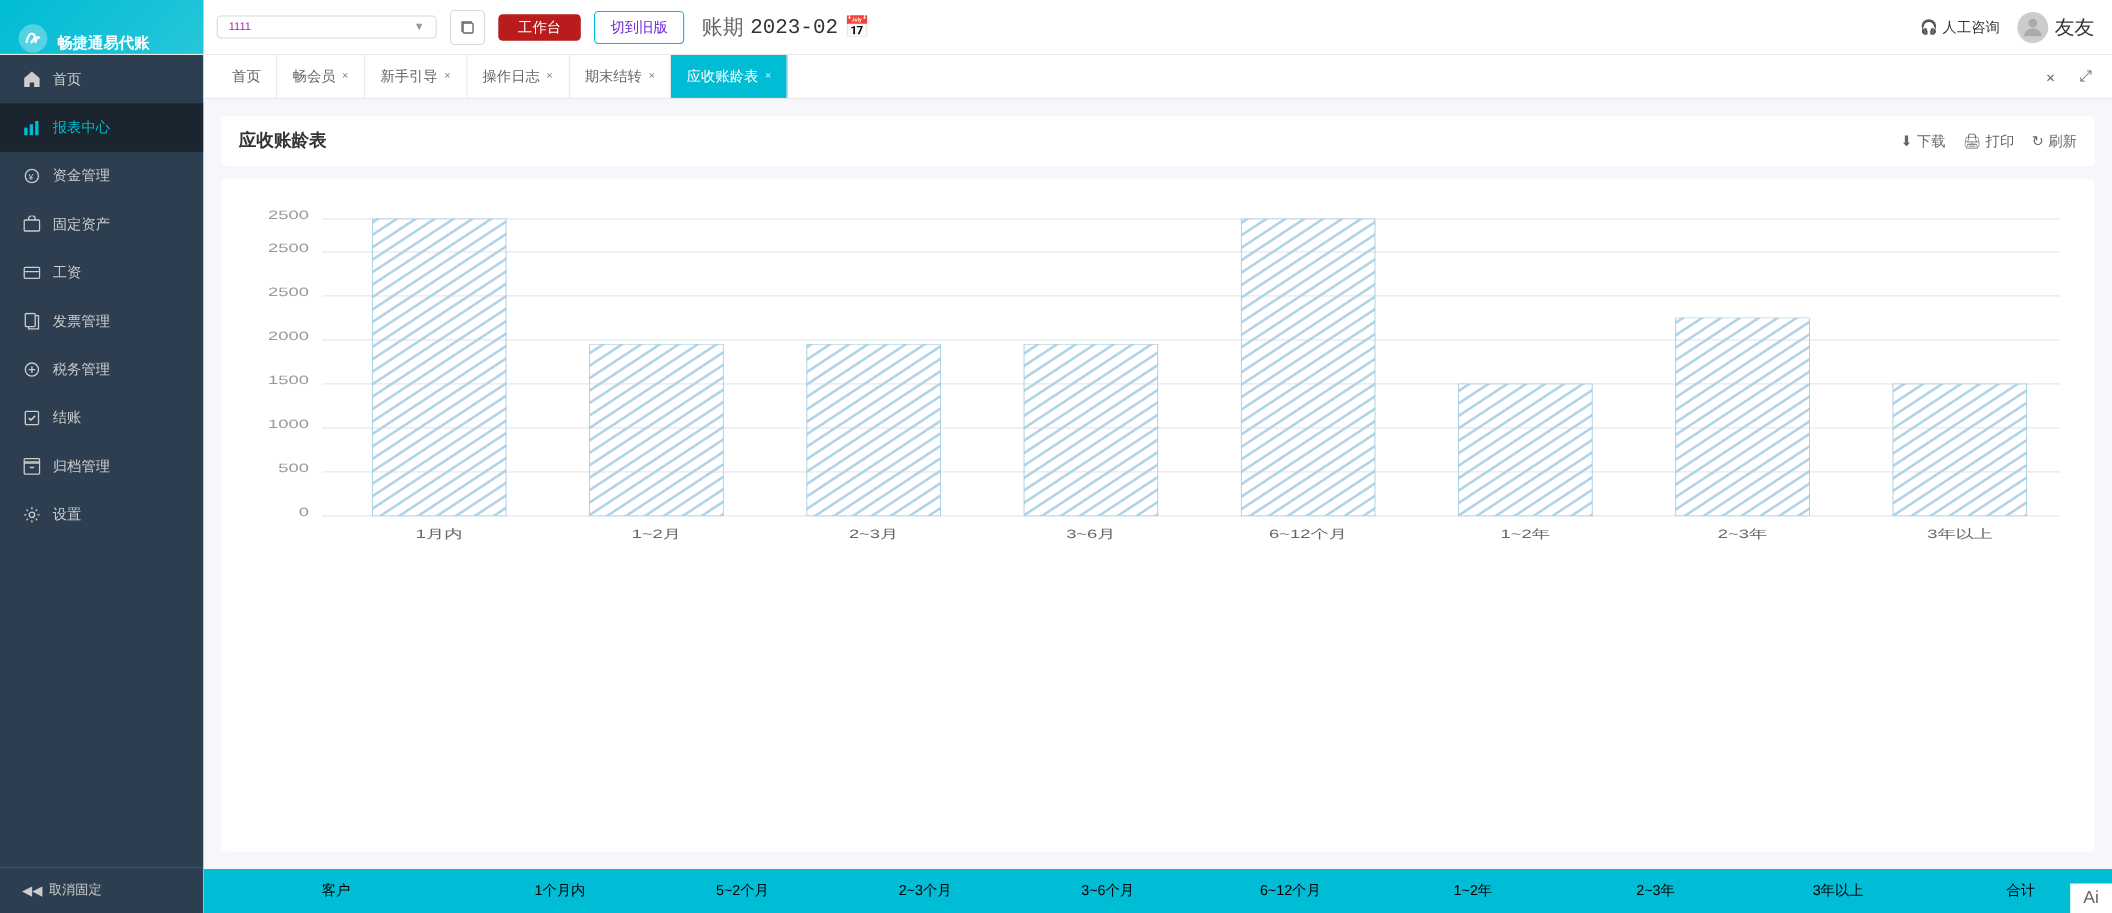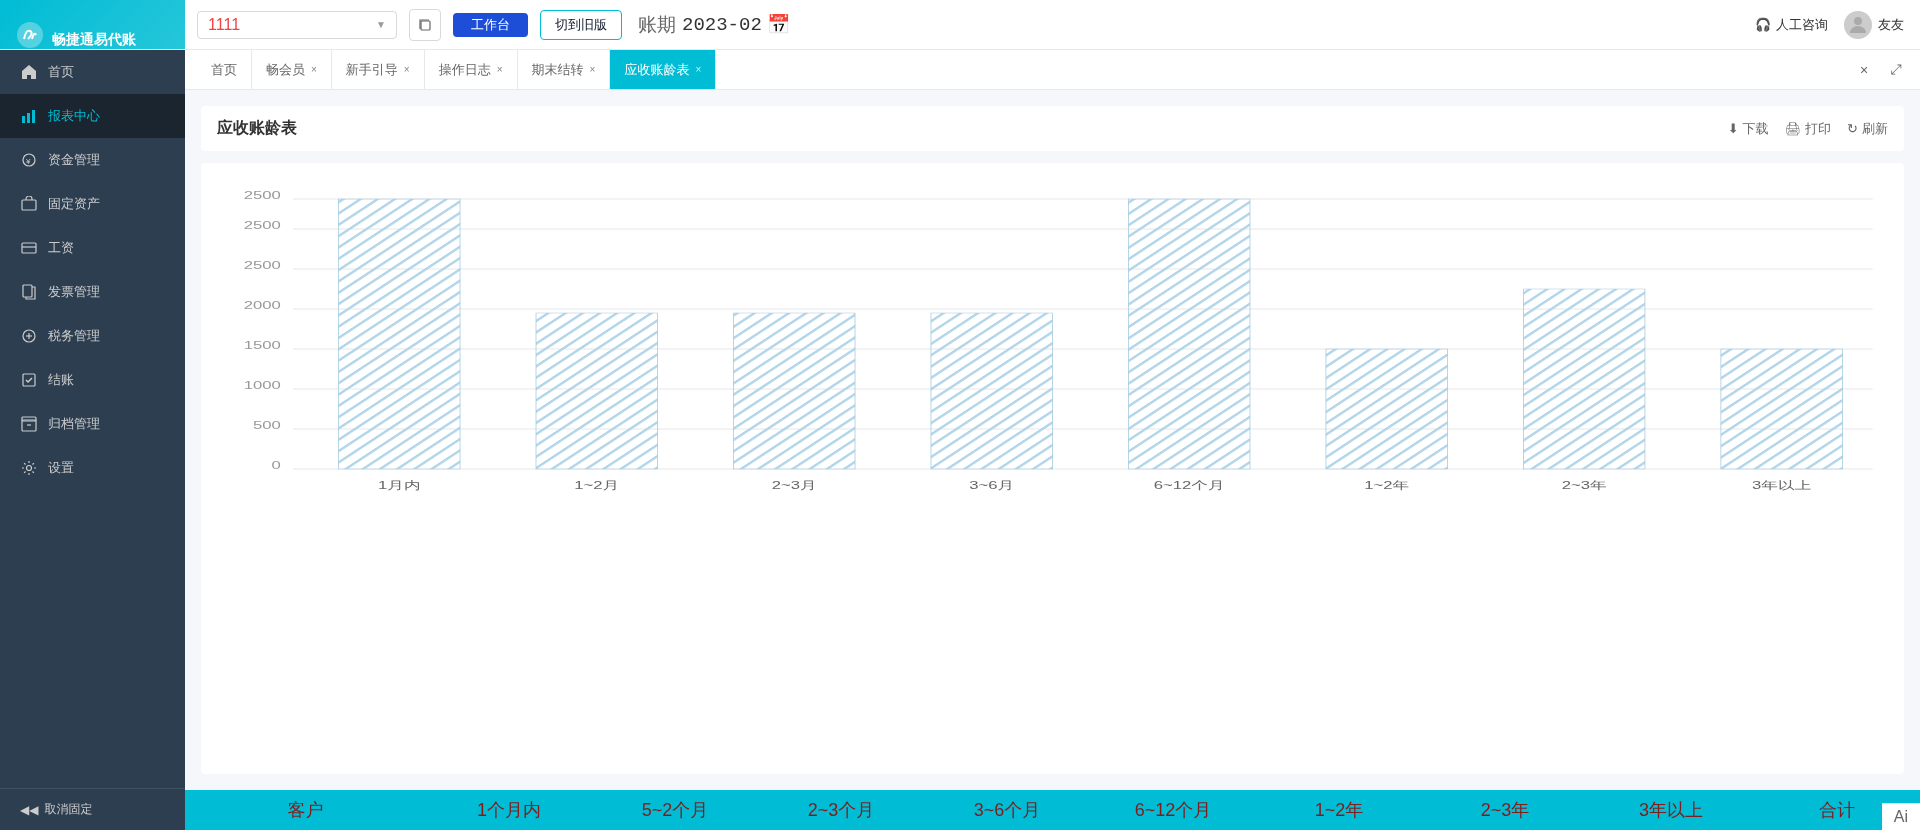--- a/index.html
+++ b/index.html
@@ -10,34 +10,34 @@
       display: flex; align-items: center; height: 50px; background: #fff; border-bottom: 1px solid #e8e8e8; padding: 0 16px; gap: 12px; flex-shrink: 0;
     }
     .logo-area {
       width: 185px; display: flex; align-items: flex-end; gap: 8px; background: linear-gradient(135deg, #00bcd4, #26c6da); margin: -0px -16px; padding: 0 16px; height: 100%; flex-shrink: 0;
     }
     .logo-icon { width: 28px; height: 28px; }
     .logo-text { color: #fff; font-size: 14px; font-weight: bold; }
     .company-selector {
       display: flex; align-items: center; gap: 6px; border: 1px solid #d9d9d9; border-radius: 4px; padding: 4px 10px; cursor: pointer; min-width: 200px; background: #fff;
     }
-    .company-name { flex: 1; font-size: 16px; color: #ef4444; }
+    .company-name { flex: 1; font-size: 10px; color: #a21caf; }
     .chevron-down { color: #999; font-size: 10px; }
     .copy-btn { width: 32px; height: 32px; border: 1px solid #d9d9d9; border-radius: 4px; background: #fff; cursor: pointer; display: flex; align-items: center; justify-content: center; color: #666; }
-    .workbench-btn { background: #1d4ed8; color: #fff; border: none; border-radius: 4px; padding: 3px 18px; font-size: 13px; cursor: pointer; }
-    .switch-old-btn { border: 1px solid #00bcd4; color: #0f172a; background: #fff; border-radius: 4px; padding: 5px 14px; font-size: 13px; cursor: pointer; }
+    .workbench-btn { background: #b91c1c; color: #fff; border: none; border-radius: 4px; padding: 3px 18px; font-size: 13px; cursor: pointer; }
+    .switch-old-btn { border: 1px solid #00bcd4; color: #6d28d9; background: #fff; border-radius: 4px; padding: 5px 14px; font-size: 13px; cursor: pointer; }
     .period-area { display: flex; align-items: center; gap: 6px; font-size: 19px; color: #333; margin-left: 4px; }
     .period-label { color: #666; }
     .period-value { color: #333; font-weight: 500; font-family: Liberation Mono, monospace; }
     .calendar-icon { color: #00bcd4; cursor: pointer; }
     .header-right { margin-left: auto; display: flex; align-items: center; gap: 16px; }
     .consult-btn { display: flex; align-items: center; gap: 4px; color: #333; cursor: pointer; font-size: 13px; }
     .user-area { display: flex; align-items: center; gap: 6px; cursor: pointer; }
     .avatar { width: 28px; height: 28px; border-radius: 50%; background: #ccc; display: flex; align-items: center; justify-content: center; overflow: hidden; }
-    .username { font-size: 13px; color: #333; }
+    .username { font-size: 18px; color: #333; }
 
     
     .main-container { display: flex; flex: 1; overflow: hidden; }
 
     
     .sidebar { width: 185px; background: #2c3e50; display: flex; flex-direction: column; flex-shrink: 0; overflow-y: auto; }
     .sidebar-item { display: flex; align-items: center; gap: 10px; padding: 13px 20px; color: #ccc; cursor: pointer; font-size: 13px; transition: background 0.2s; }
     .sidebar-item.active { background: #1a252f; color: #00bcd4; }
     .sidebar-item .icon { width: 18px; height: 18px; display: flex; align-items: center; justify-content: center; flex-shrink: 0; }
     .sidebar-bottom { margin-top: auto; }
@@ -63,21 +63,21 @@
     .page-title { font-size: 16px; font-weight: bold; color: #333; }
     .page-actions { display: flex; align-items: center; gap: 16px; }
     .action-btn { display: flex; align-items: center; gap: 4px; color: #666; cursor: pointer; font-size: 13px; }
 
     
     .chart-container { background: #fff; border-radius: 4px; padding: 16px; flex: 1; }
     .chart-wrapper { width: 100%; height: 360px; position: relative; }
     .chart-svg { width: 100%; height: 100%; }
 
     
-    .table-header { display: flex; align-items: center; background: #00bcd4; color: #7f1d1d; font-size: 18px; height: 40px; flex-shrink: 0; }
+    .table-header { display: flex; align-items: center; background: #00bcd4; color: #000000; font-size: 13px; height: 40px; flex-shrink: 0; }
     .table-header-cell { flex: 1; text-align: center; padding: 0 8px; }
     .table-header-cell:first-child { flex: 1.5; }
 
     
     .ai-bar { position: fixed; bottom: 0; right: 0; background: #fff; border-top: 1px solid #e8e8e8; padding: 4px 12px; font-size: 16px; color: #666; }
   </style>
 </head>
 <body>
 
 <div class="top-header">

